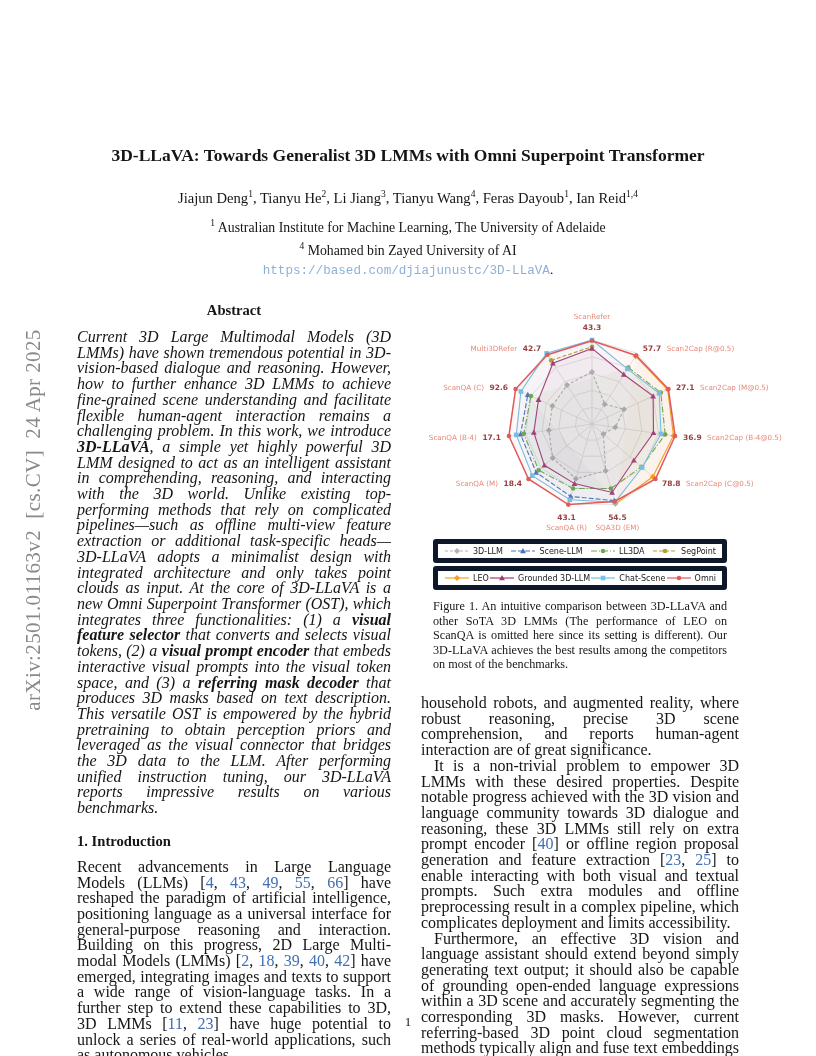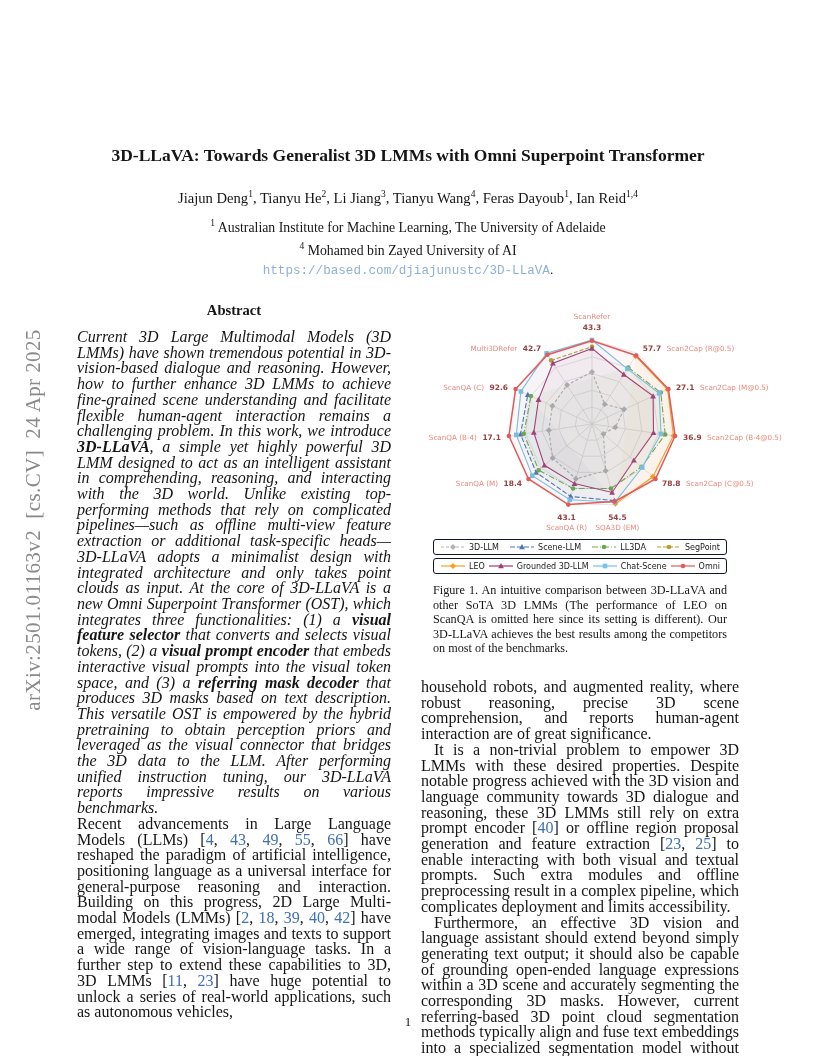--- a/index.html
+++ b/index.html
@@ -21,21 +21,21 @@
   .col{width:318px}
   .abstract-heading{text-align:center;font-size:14.6px;font-weight:bold;margin-bottom:10px}
   .abstract-text{font-style:italic}
   p.body{font-size:16px;line-height:15.7px;text-align:justify}
   .indent{text-indent:13px}
   .section-heading{font-size:14.6px;font-weight:bold;margin:17px 0 9px}
   .cite{color:#3f6fb4}
   figure{margin:12px}
   .radar-svg{display:block;margin-left:-6px;overflow:visible}
   .legend-row{display:flex;justify-content:space-between;align-items:center;
-        border:1px solid #0f172a;border-radius:3px;padding:2px 6px;margin-top:3px;background:#fff}
+        border:5px solid #0f172a;border-radius:3px;padding:2px 6px;margin-top:3px;background:#fff}
   .legend-item{display:flex;align-items:center;gap:3px;
         font-family:"DejaVu Sans",sans-serif;font-size:8px;color:#222;white-space:nowrap}
   .figcaption{font-size:12.2px;line-height:14.6px;text-align:justify;margin-top:9px}
   .figure-gap{height:11px}
   .pageno{position:absolute;left:0;width:100%;top:1014px;text-align:center;font-size:13px}
 </style>
 </head>
 <body>
 
 <div class="page">
@@ -53,20 +53,21 @@
         <div class="affil"><sup>4</sup> Mohamed bin Zayed University of AI</div>
       </div>
 
     <div class="url-line"><span class="paper-url">https://based.com/djiajunustc/3D-LLaVA</span><span>.</span></div>
 
     <div class="columns">
 
       <div class="col">
         <div class="abstract-heading">Abstract</div>
         <p class="body abstract-text">Current 3D Large Multimodal Models (3D LMMs) have shown tremendous potential in 3D-vision-based dialogue and reasoning. However, how to further enhance 3D LMMs to achieve fine-grained scene understanding and facilitate flexible human-agent interaction remains a challenging problem. In this work, we introduce <b>3D-LLaVA</b>, a simple yet highly powerful 3D LMM designed to act as an intelligent assistant in comprehending, reasoning, and interacting with the 3D world. Unlike existing top-performing methods that rely on complicated pipelines—such as offline multi-view feature extraction or additional task-specific heads—3D-LLaVA adopts a minimalist design with integrated architecture and only takes point clouds as input. At the core of 3D-LLaVA is a new Omni Superpoint Transformer (OST), which integrates three functionalities: (1) a <b>visual feature selector</b> that converts and selects visual tokens, (2) a <b>visual prompt encoder</b> that embeds interactive visual prompts into the visual token space, and (3) a <b>referring mask decoder</b> that produces 3D masks based on text description. This versatile OST is empowered by the hybrid pretraining to obtain perception priors and leveraged as the visual connector that bridges the 3D data to the LLM. After performing unified instruction tuning, our 3D-LLaVA reports impressive results on various benchmarks.</p>
+        <h2 class="section-heading">1. Introduction</h2>
         <p class="body">Recent advancements in Large Language Models (LLMs) [<span class="cite">4</span>, <span class="cite">43</span>, <span class="cite">49</span>, <span class="cite">55</span>, <span class="cite">66</span>] have reshaped the paradigm of artificial intelligence, positioning language as a universal interface for general-purpose reasoning and interaction. Building on this progress, 2D Large Multi-modal Models (LMMs) [<span class="cite">2</span>, <span class="cite">18</span>, <span class="cite">39</span>, <span class="cite">40</span>, <span class="cite">42</span>] have emerged, integrating images and texts to support a wide range of vision-language tasks. In a further step to extend these capabilities to 3D, 3D LMMs [<span class="cite">11</span>, <span class="cite">23</span>] have huge potential to unlock a series of real-world applications, such as autonomous vehicles,</p>
       </div>
 
       <div class="col">
         <figure>
           <svg class="radar-svg" width="330" height="222" viewBox="0 0 330 222" xmlns="http://www.w3.org/2000/svg">
               <polygon points="165,93.2 174.1,95.9 180.3,103 181.6,112.4 177.7,121 169.7,126.1 160.3,126.1 152.3,121 148.4,112.4 149.7,103 155.9,95.9" fill="none" stroke="#d9d9d9" stroke-width="0.7"></polygon>
               <polygon points="165,76.4 183.2,81.7 195.6,96 198.3,114.8 190.4,132 174.5,142.2 155.5,142.2 139.6,132 131.7,114.8 134.4,96 146.8,81.7" fill="none" stroke="#d9d9d9" stroke-width="0.7"></polygon>
               <polygon points="165,59.6 192.2,67.6 210.8,89.1 214.9,117.2 203.1,143 179.2,158.4 150.8,158.4 126.9,143 115.1,117.2 119.2,89.1 137.8,67.6" fill="none" stroke="#d9d9d9" stroke-width="0.7"></polygon>
               <polygon points="165,42.8 201.3,53.5 226.1,82.1 231.5,119.6 215.8,154 183.9,174.5 146.1,174.5 114.2,154 98.5,119.6 103.9,82.1 128.7,53.5" fill="none" stroke="#d9d9d9" stroke-width="0.7"></polygon>

